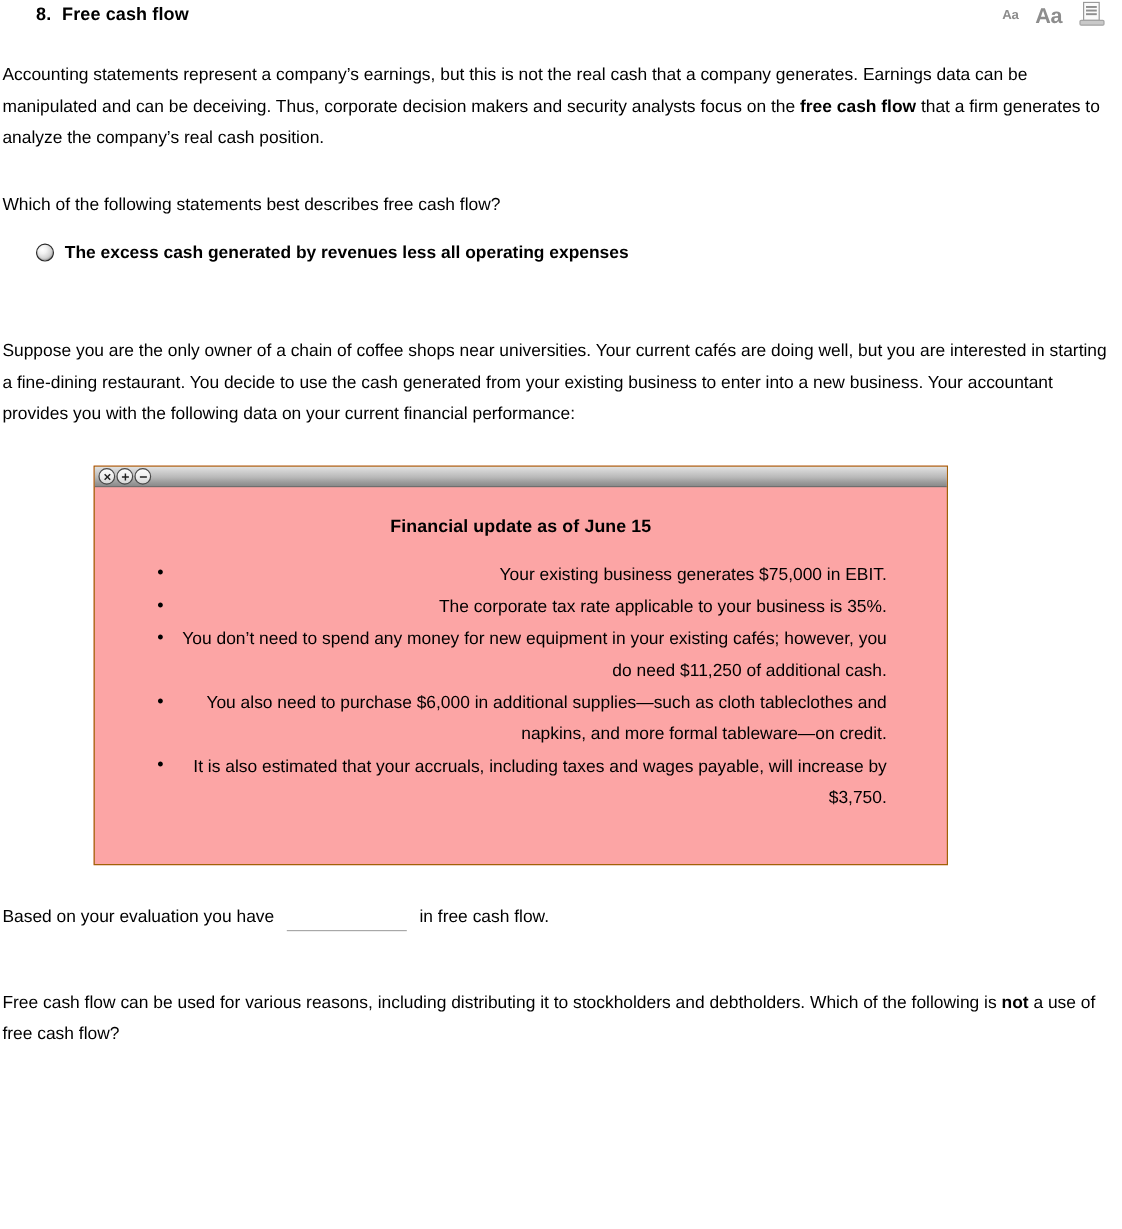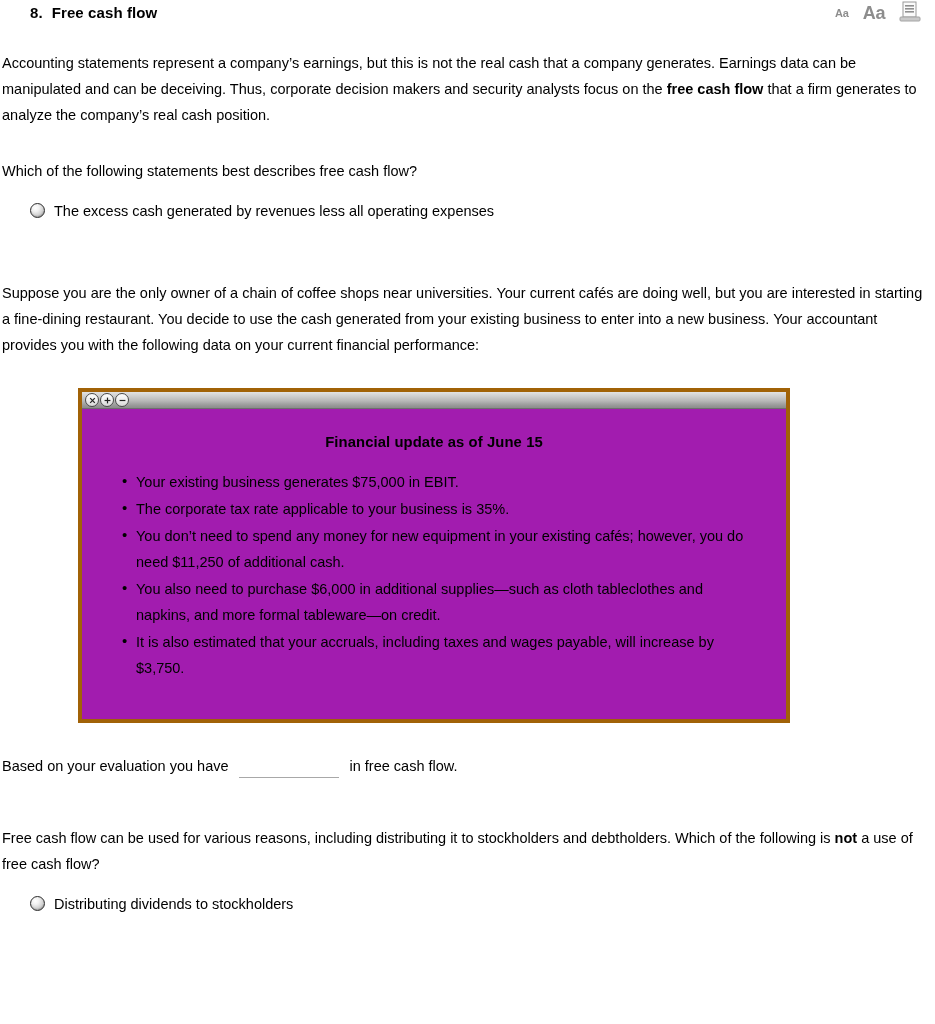--- a/index.html
+++ b/index.html
@@ -98,31 +98,32 @@
     height: 15px;
     border-radius: 50%;
     margin: 5px 9px 0 28px;
     border: 1.3px solid #2b2b2b;
     background: radial-gradient(circle at 34% 30%, #ffffff 0%, #f2f2f2 28%, #d2d2d2 60%, #9b9b9b 88%, #8d8d8d 100%);
     box-shadow: inset 0 -1px 1px rgba(0,0,0,0.12);
   }
   .opt-text {
     flex: 1 1 auto;
     line-height: 26px;
+    font-weight: bold;
   }
 
   
   .panel-wrap {
     padding-left: 78px;
     padding-right: 85px;
   }
   .panel {
     width: 712px;
-    border: 4px solid #a16207;
-    background: #a21caf;
+    border: 1px solid #a16207;
+    background: #fca5a5;
   }
   .panel-titlebar {
     height: 17px;
     border-bottom: 1px solid #6e6e6e;
     background: linear-gradient(to bottom, #e2e2e2 0%, #d4d4d4 18%, #b8b8b8 55%, #9a9a9a 82%, #8b8b8b 100%);
     display: flex;
     align-items: center;
     padding-left: 3px;
     gap: 1px;
   }
@@ -149,22 +150,23 @@
   }
   .panel-heading {
     text-align: center;
     font-weight: bold;
     font-size: 14.8px;
     margin: 4px 0 14px 0;
     letter-spacing: 0.1px;
   }
   ul.facts {
     list-style: none;
-    margin: 0;
+    margin: 12px;
     padding: 0;
+    text-align: right;
   }
   ul.facts li {
     position: relative;
     padding-left: 36px;
     margin-bottom: 1px;
     line-height: 26px;
     padding-right: 20px;
   }
   ul.facts li::before {
     content: "\2022";
@@ -285,17 +287,13 @@
   <span>in free cash flow.</span>
 </div>
 
 <div class="spacer-46"></div>
 
 <p class="para"><span>Free cash flow can be used for various reasons, including distributing it to stockholders and debtholders. Which of the following is </span><b>not</b><span> a use of free cash flow?</span></p>
 
 <div class="spacer-14"></div>
 
 <div class="options">
-  <div class="opt-row">
-    <span class="radio"></span>
-    <span class="opt-text">Distributing dividends to stockholders</span>
-  </div>
 </div>
 
 </body></html>

